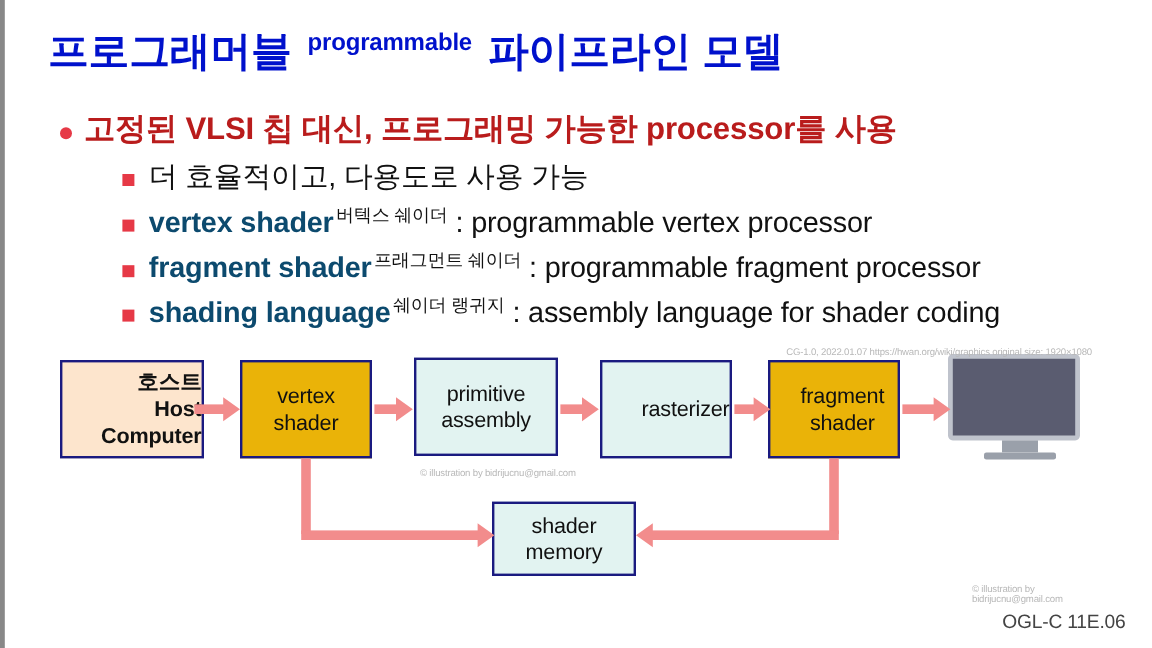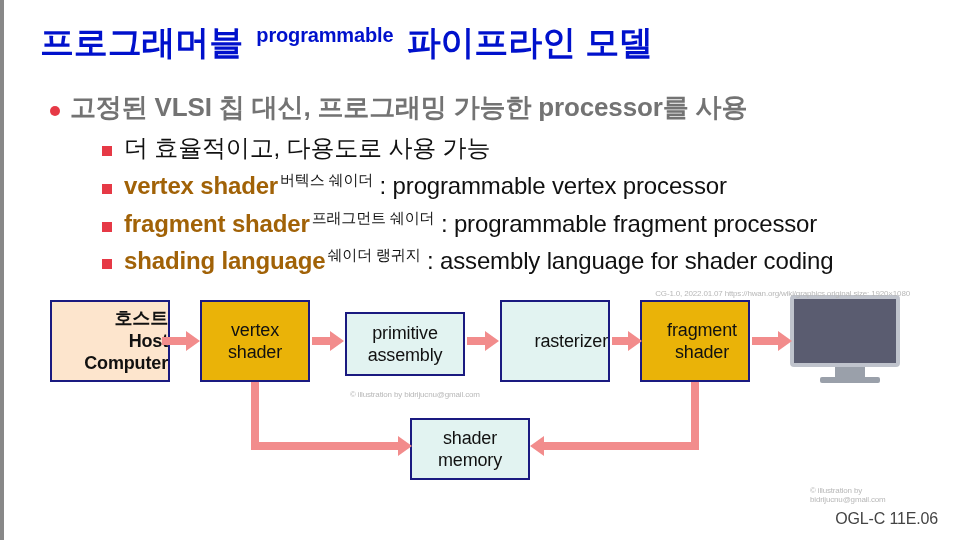--- a/index.html
+++ b/index.html
@@ -40,21 +40,21 @@
   }
   .bullets {
     position: absolute;
     left: 50px;
     top: 90px;
     width: 880px;
   }
   .bullet-main {
     font-size: 26px;
     font-weight: 700;
-    color: #737373;
+    color: #b91c1c;
     display: flex;
     align-items: baseline;
   }
   .dot-red {
     display:inline-block;
     width:10px;height:10px;border-radius:50%;
     background:#e63946;
     margin-right:10px;
     margin-top:12px;
   }
@@ -71,21 +71,21 @@
     line-height: 1.45;
   }
   .sq-red {
     display:inline-block;
     width:10px;height:10px;
     background:#e63946;
     margin-right:12px;
     flex:0 0 auto;
     margin-top:11px;
   }
-  .blue-strong { color:#a16207; font-weight:800; }
+  .blue-strong { color:#0c4a6e; font-weight:800; }
   .ruby { font-size:15px; vertical-align: super; margin-left:2px; color:#111; font-weight:400;}
   .diagram {
     position: absolute;
     left: 50px;
     top: 290px;
     width: 880px;
     height: 200px;
   }
   .dbox {
     position: absolute;
@@ -97,21 +97,21 @@
     display: flex;
     flex-direction: column;
     justify-content: center;
     line-height: 1.25;
   }
   .fill-peach { background:#fde5cd; }
   .fill-lav   { background:#eab308; }
   .fill-mint  { background:#e2f3f1; }
   #box-host { left:0;   top:10px; width:120px; height:82px; font-weight:700;text-align:right;}
   #box-vs   { left:150px; top:10px; width:110px; height:82px; }
-  #box-pa   { left:295px; top:22px; width:120px; height:64px; }
+  #box-pa   { left:295px; top:8px; width:120px; height:82px; }
   #box-ras  { left:450px; top:10px; width:110px; height:82px;text-align:right; }
   #box-fs   { left:590px; top:10px; width:110px; height:82px;padding-left:14px; }
   #box-sm   { left:360px; top:128px; width:120px; height:62px; }
   .monitor {
     position:absolute;
     left:740px; top:5px; width:120px; height:100px;
   }
   .monitor .screen{
     width:110px;height:72px;background:#5a5c70;
     border:4px solid #bfc3cc;border-radius:4px;

